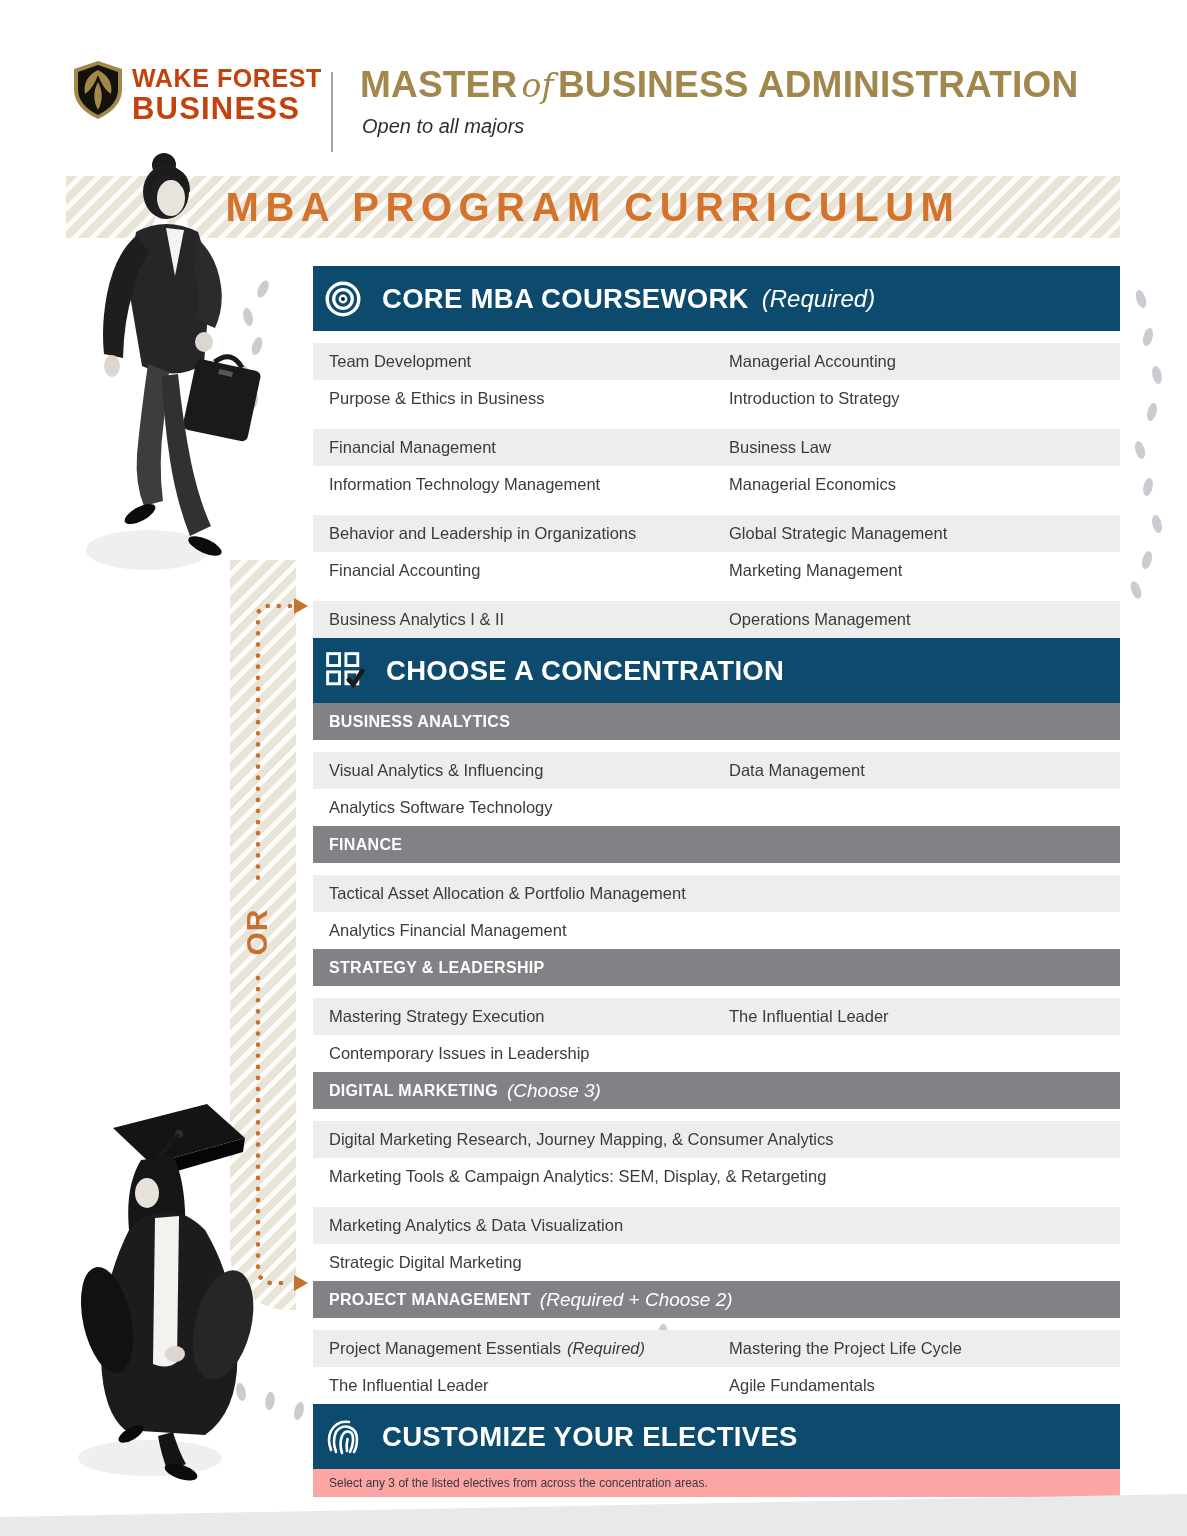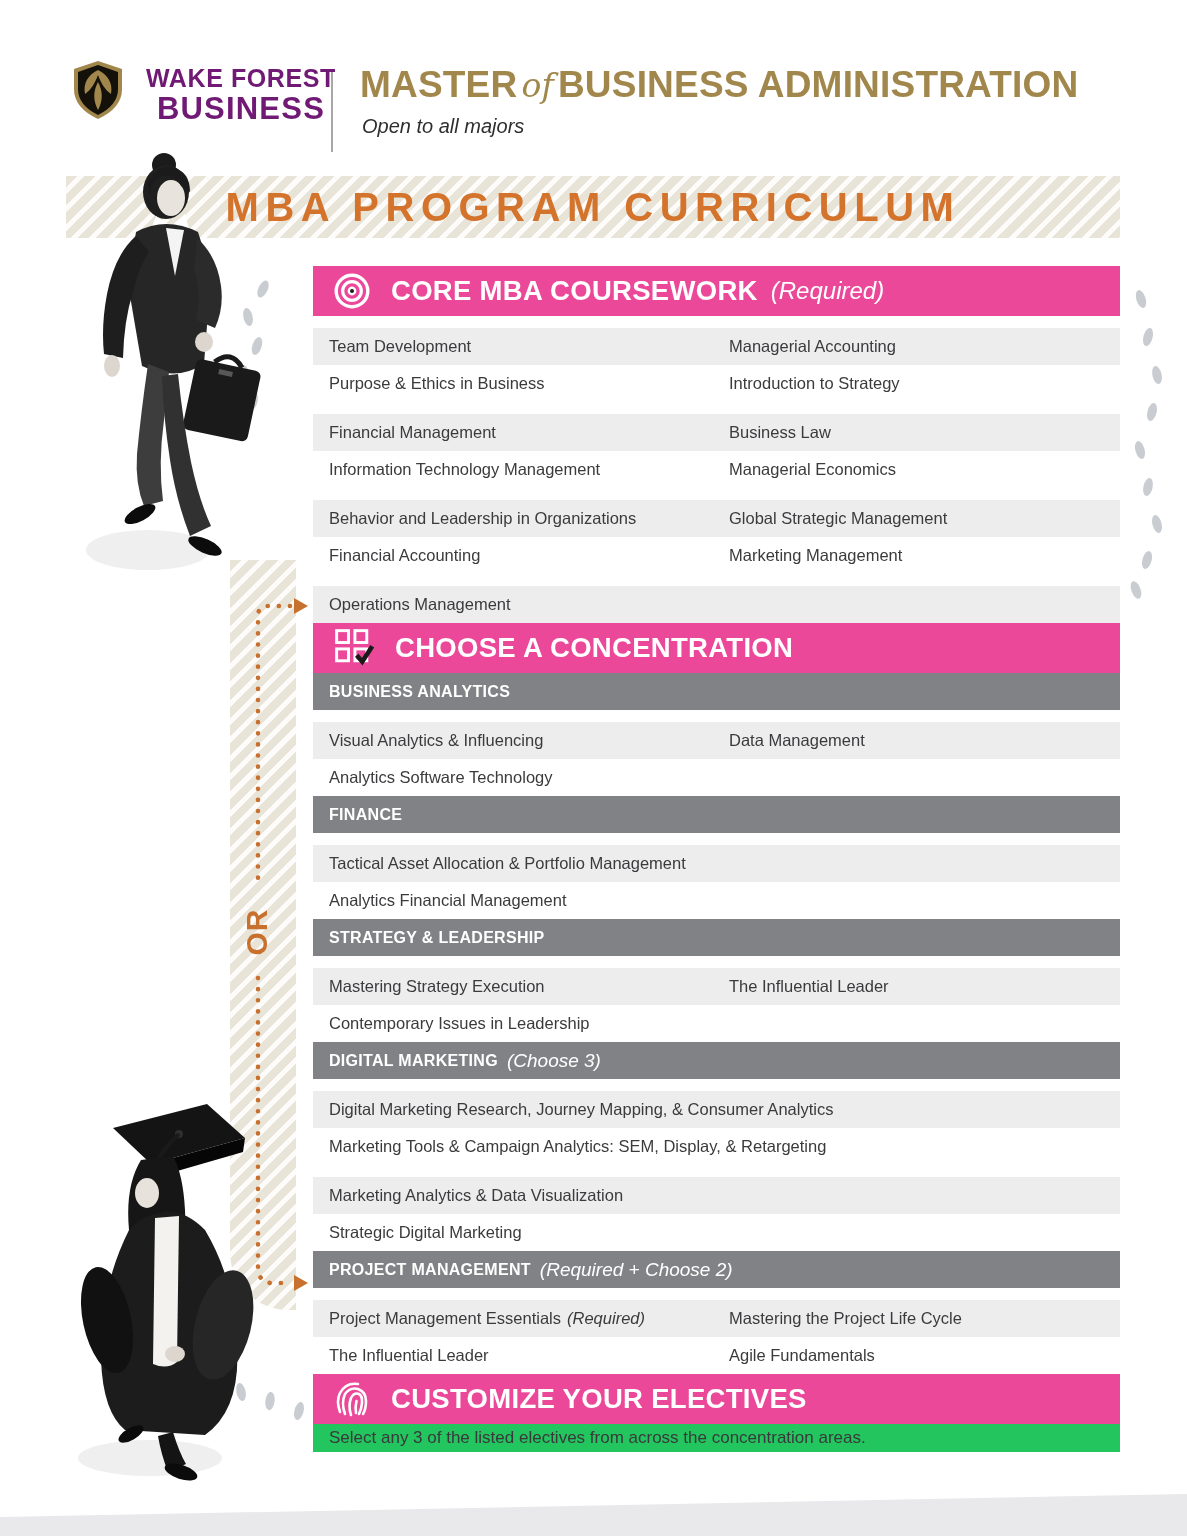--- a/index.html
+++ b/index.html
@@ -3,21 +3,21 @@
 <meta charset="utf-8">
 <style>
   html,body{margin:0;padding:0;background:#ffffff;}
   .page{
     position:relative;width:1187px;height:1536px;overflow:hidden;background:#ffffff;
     font-family:"Liberation Sans", sans-serif;color:#3A3A3C;
   }
   
   .masthead{position:absolute;left:0;top:0;width:1187px;height:175px;}
   .shield{position:absolute;left:72px;top:60px;width:52px;height:60px;}
-  .logo-text{position:absolute;left:146px;top:66px;color:#701a75;line-height:1;text-align:center;}
+  .logo-text{position:absolute;left:132px;top:66px;color:#c2410c;line-height:1;}
   .logo-l1{font-size:25px;font-weight:800;letter-spacing:0.6px;}
   .logo-l2{font-size:31px;font-weight:800;letter-spacing:1.2px;margin-top:2px;}
   .mast-divider{position:absolute;left:331px;top:72px;width:2px;height:80px;background:#A7A7A7;}
   .mba-title{position:absolute;left:360px;top:64px;font-size:37px;font-weight:800;color:#A1874B;letter-spacing:0.2px;white-space:nowrap;}
   .mba-title .of{font-family:"DejaVu Serif", serif;font-style:italic;font-weight:500;font-size:33px;padding:0 4px;}
   .mba-subtitle{position:absolute;left:362px;top:115px;font-size:20px;font-style:italic;font-weight:500;color:#2E2E2E;}
   
   .banner{
     position:absolute;left:66px;top:176px;width:1054px;height:62px;
     background:repeating-linear-gradient(135deg,#E9E4D8 0px,#E9E4D8 8px,#FDFCFA 8px,#FDFCFA 13px);
@@ -30,32 +30,32 @@
     background:repeating-linear-gradient(135deg,#E9E4D8 0px,#E9E4D8 8px,#FDFCFA 8px,#FDFCFA 13px);
     border-bottom-left-radius:58px;
   }
   .or-label{
     position:absolute;left:224px;top:899px;width:66px;height:66px;line-height:66px;text-align:center;
     font-size:30px;font-weight:800;color:#C8702E;letter-spacing:1px;transform:rotate(-90deg);
   }
   .overlay-svg{position:absolute;left:0;top:0;width:1187px;height:1536px;pointer-events:none;}
   
   .content{position:absolute;left:313px;top:266px;width:807px;}
-  .section-header{height:50px;background:#ec4899;display:flex;align-items:center;padding-left:20px;color:#ffffff;box-sizing:border-box;}
+  .section-header{height:65px;background:#0c4a6e;display:flex;align-items:center;padding-left:11px;color:#ffffff;box-sizing:border-box;}
   .section-title{font-size:27.5px;font-weight:800;margin-left:20px;letter-spacing:0.3px;white-space:nowrap;}
   .section-note{font-size:24px;font-style:italic;margin-left:13px;font-weight:500;white-space:nowrap;}
   .course-row{display:grid;grid-template-columns:400px 1fr;align-items:center;height:37px;background:#ffffff;}
   .course-row.alt{background:#EDEDEE;margin-top:12px;}
   .course-row.single{grid-template-columns:1fr;}
   .course-cell{padding-left:16px;font-size:16.5px;color:#3B3B3D;white-space:nowrap;}
   .cell-note{font-style:italic;margin-left:6px;}
   .group-bar{height:37px;background:#808285;color:#ffffff;display:flex;align-items:center;padding-left:16px;box-sizing:border-box;}
   .group-name{font-size:16px;font-weight:700;letter-spacing:0.3px;white-space:nowrap;}
   .group-note{font-size:19px;font-style:italic;font-weight:400;margin-left:9px;white-space:nowrap;}
-  .electives-note{height:28px;background:#22c55e;display:flex;align-items:center;padding-left:16px;font-size:17px;color:#39393B;box-sizing:border-box;}
+  .electives-note{height:28px;background:#fca5a5;display:flex;align-items:center;padding-left:16px;font-size:12px;color:#39393B;box-sizing:border-box;}
   
   .figure{position:absolute;}
   .footer-band{
     position:absolute;left:0;top:1494px;width:1187px;height:42px;background:#E9E9EC;
     clip-path:polygon(0 55%,100% 0,100% 100%,0 100%);
   }
 </style>
 </head>
 <body>
 
@@ -204,20 +204,21 @@
         </div>
         <div class="course-row alt">
           <div class="course-cell">Behavior and Leadership in Organizations</div>
           <div class="course-cell">Global Strategic Management</div>
         </div>
         <div class="course-row">
           <div class="course-cell">Financial Accounting</div>
           <div class="course-cell">Marketing Management</div>
         </div>
         <div class="course-row alt">
+          <div class="course-cell">Business Analytics I &amp; II</div>
           <div class="course-cell">Operations Management</div>
         </div>
       </div>
 
     <div class="section-header">
       <svg width="42" height="42" viewBox="0 0 46 46">
         <rect x="4" y="4" width="13" height="13" stroke="#ffffff" stroke-width="3.2" fill="none"></rect>
         <rect x="24" y="4" width="13" height="13" stroke="#ffffff" stroke-width="3.2" fill="none"></rect>
         <rect x="4" y="24" width="13" height="13" stroke="#ffffff" stroke-width="3.2" fill="none"></rect>
         <rect x="24" y="24" width="13" height="13" stroke="#ffffff" stroke-width="3.2" fill="none"></rect>

